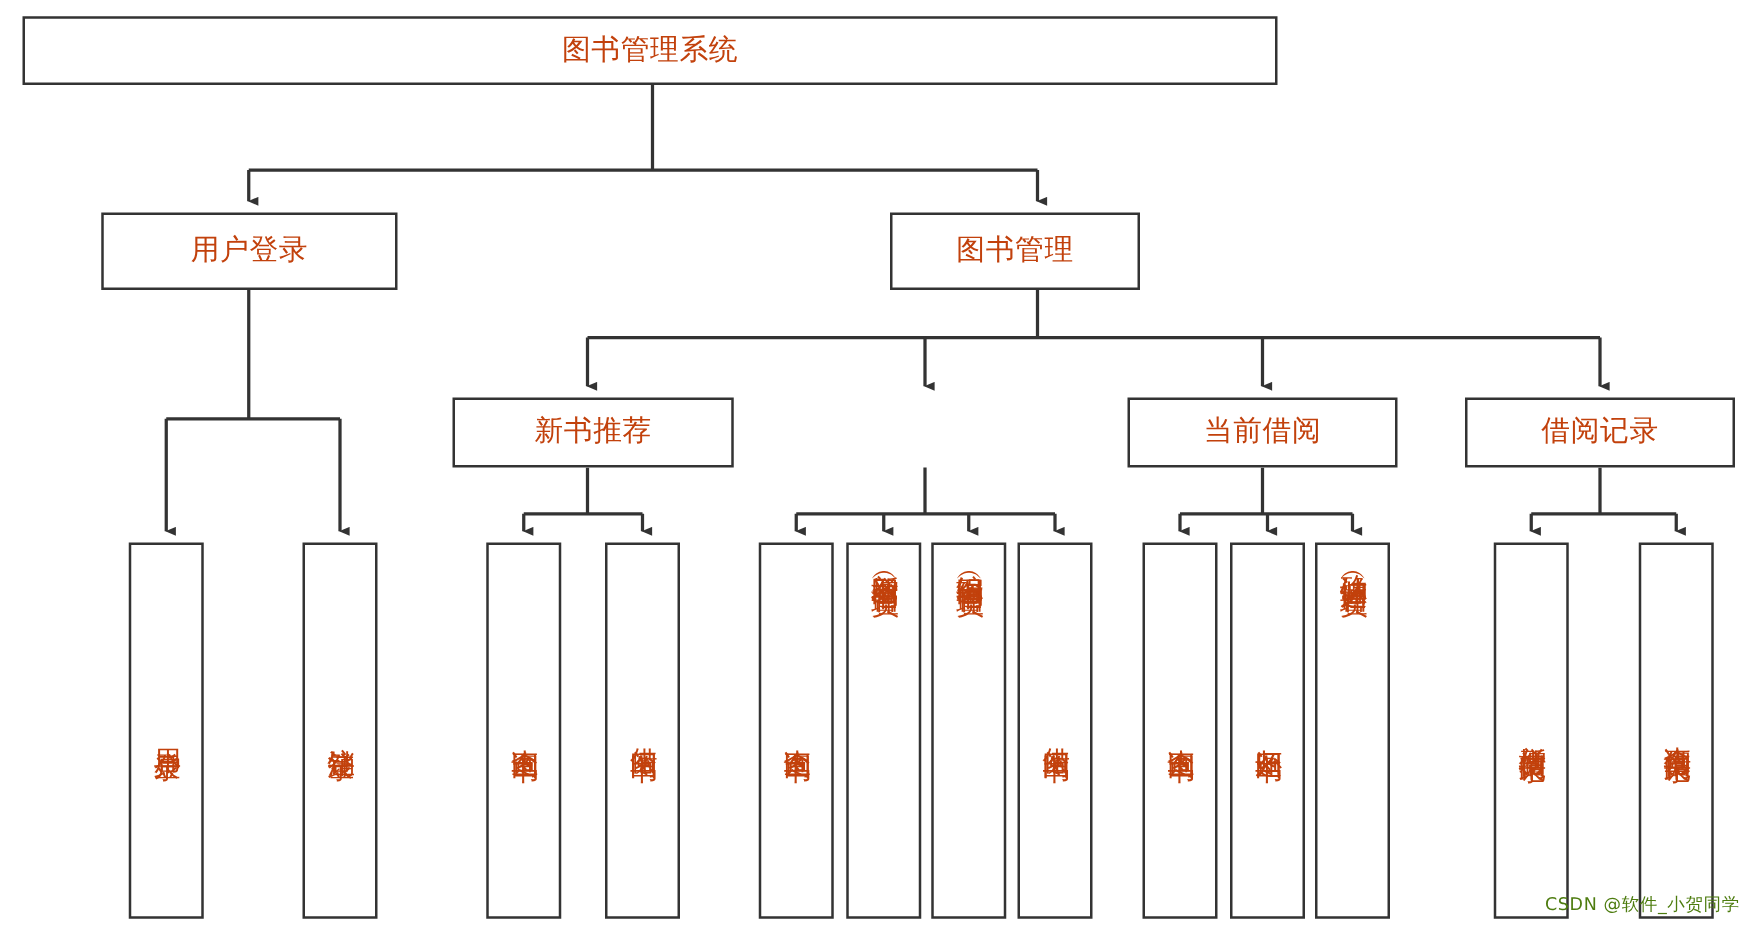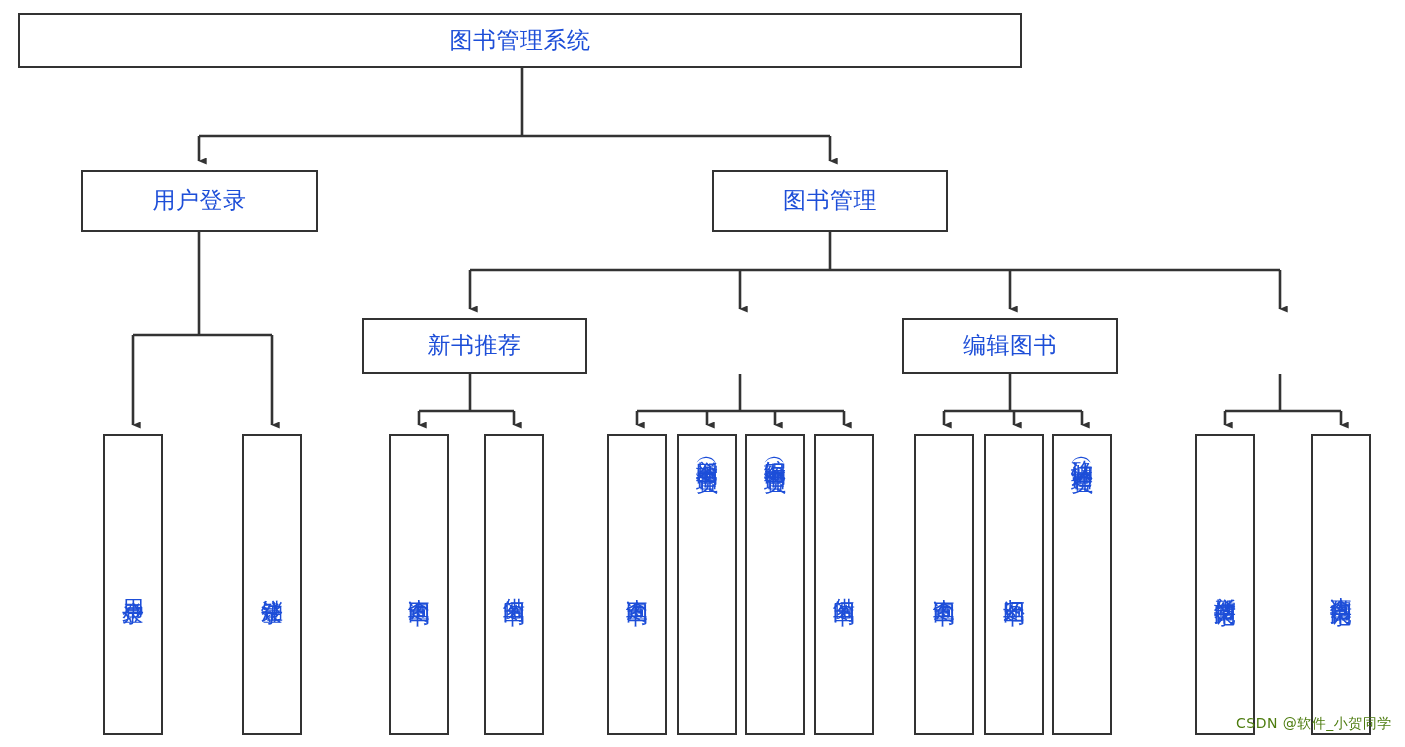--- a/index.html
+++ b/index.html
@@ -25,21 +25,21 @@
     height: 747px;
   }
   .node-box {
     position: absolute;
     box-sizing: border-box;
     border: 2.5px solid #333333;
     background: #ffffff;
     display: flex;
     align-items: center;
     justify-content: center;
-    color: #1d4ed8;
+    color: #c2410c;
     text-align: center;
   }
   .node-label-h {
     font-size: 23px;
     line-height: 1.1;
     letter-spacing: 0.5px;
     white-space: nowrap;
   }
   .node-label-v {
     writing-mode: vertical-rl;
@@ -124,29 +124,32 @@
     </g>
   </svg>
 
   <div class="node-box" style="left:18px; top:13px; width:1004px; height:55px;">
     <span class="node-label-h">图书管理系统</span>
   </div>
 
   <div class="node-box" style="left:81px; top:170px; width:237px; height:62px;">
     <span class="node-label-h">用户登录</span>
   </div>
-  <div class="node-box" style="left:712px; top:170px; width:236px; height:62px;">
+  <div class="node-box" style="left:712px; top:170px; width:200px; height:62px;">
     <span class="node-label-h">图书管理</span>
   </div>
 
   <div class="node-box" style="left:362px; top:318px; width:225px; height:56px;">
     <span class="node-label-h">新书推荐</span>
   </div>
   <div class="node-box" style="left:902px; top:318px; width:216px; height:56px;">
-    <span class="node-label-h">编辑图书</span>
+    <span class="node-label-h">当前借阅</span>
+  </div>
+  <div class="node-box" style="left:1172px; top:318px; width:216px; height:56px;">
+    <span class="node-label-h">借阅记录</span>
   </div>
 
   <div class="node-box v-box v-center" style="left:103px; top:434px; width:60px; height:301px;">
     <span class="node-label-v">用户登录</span>
   </div>
   <div class="node-box v-box v-center" style="left:242px; top:434px; width:60px; height:301px;">
     <span class="node-label-v">注销登录</span>
   </div>
   <div class="node-box v-box v-center" style="left:389px; top:434px; width:60px; height:301px;">
     <span class="node-label-v">查询图书</span>

